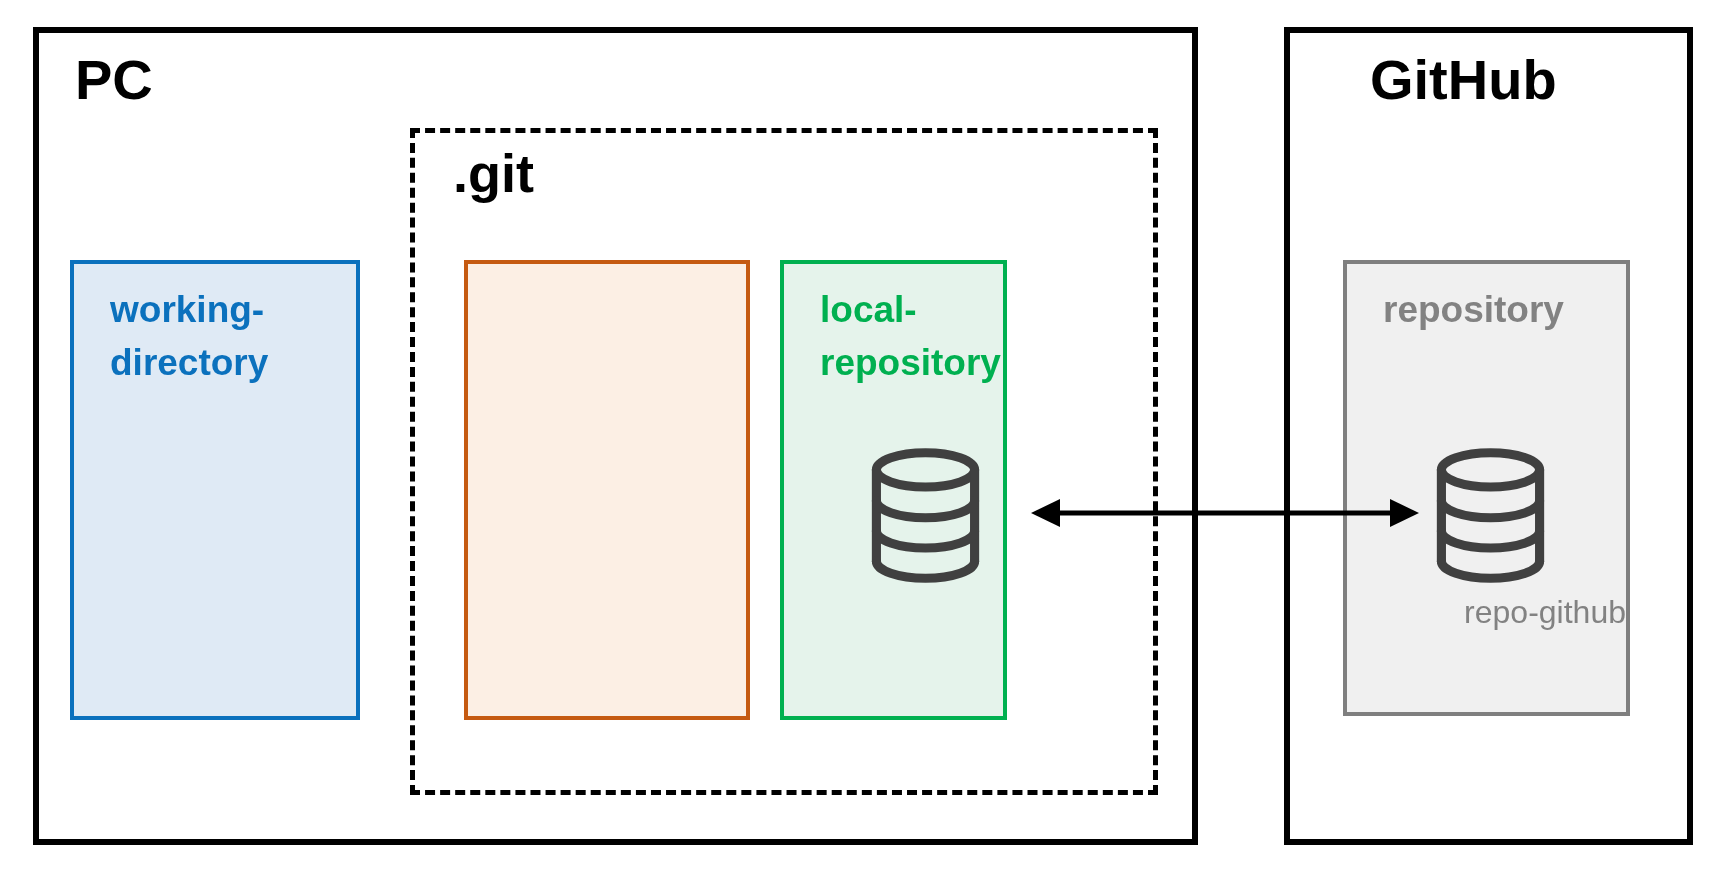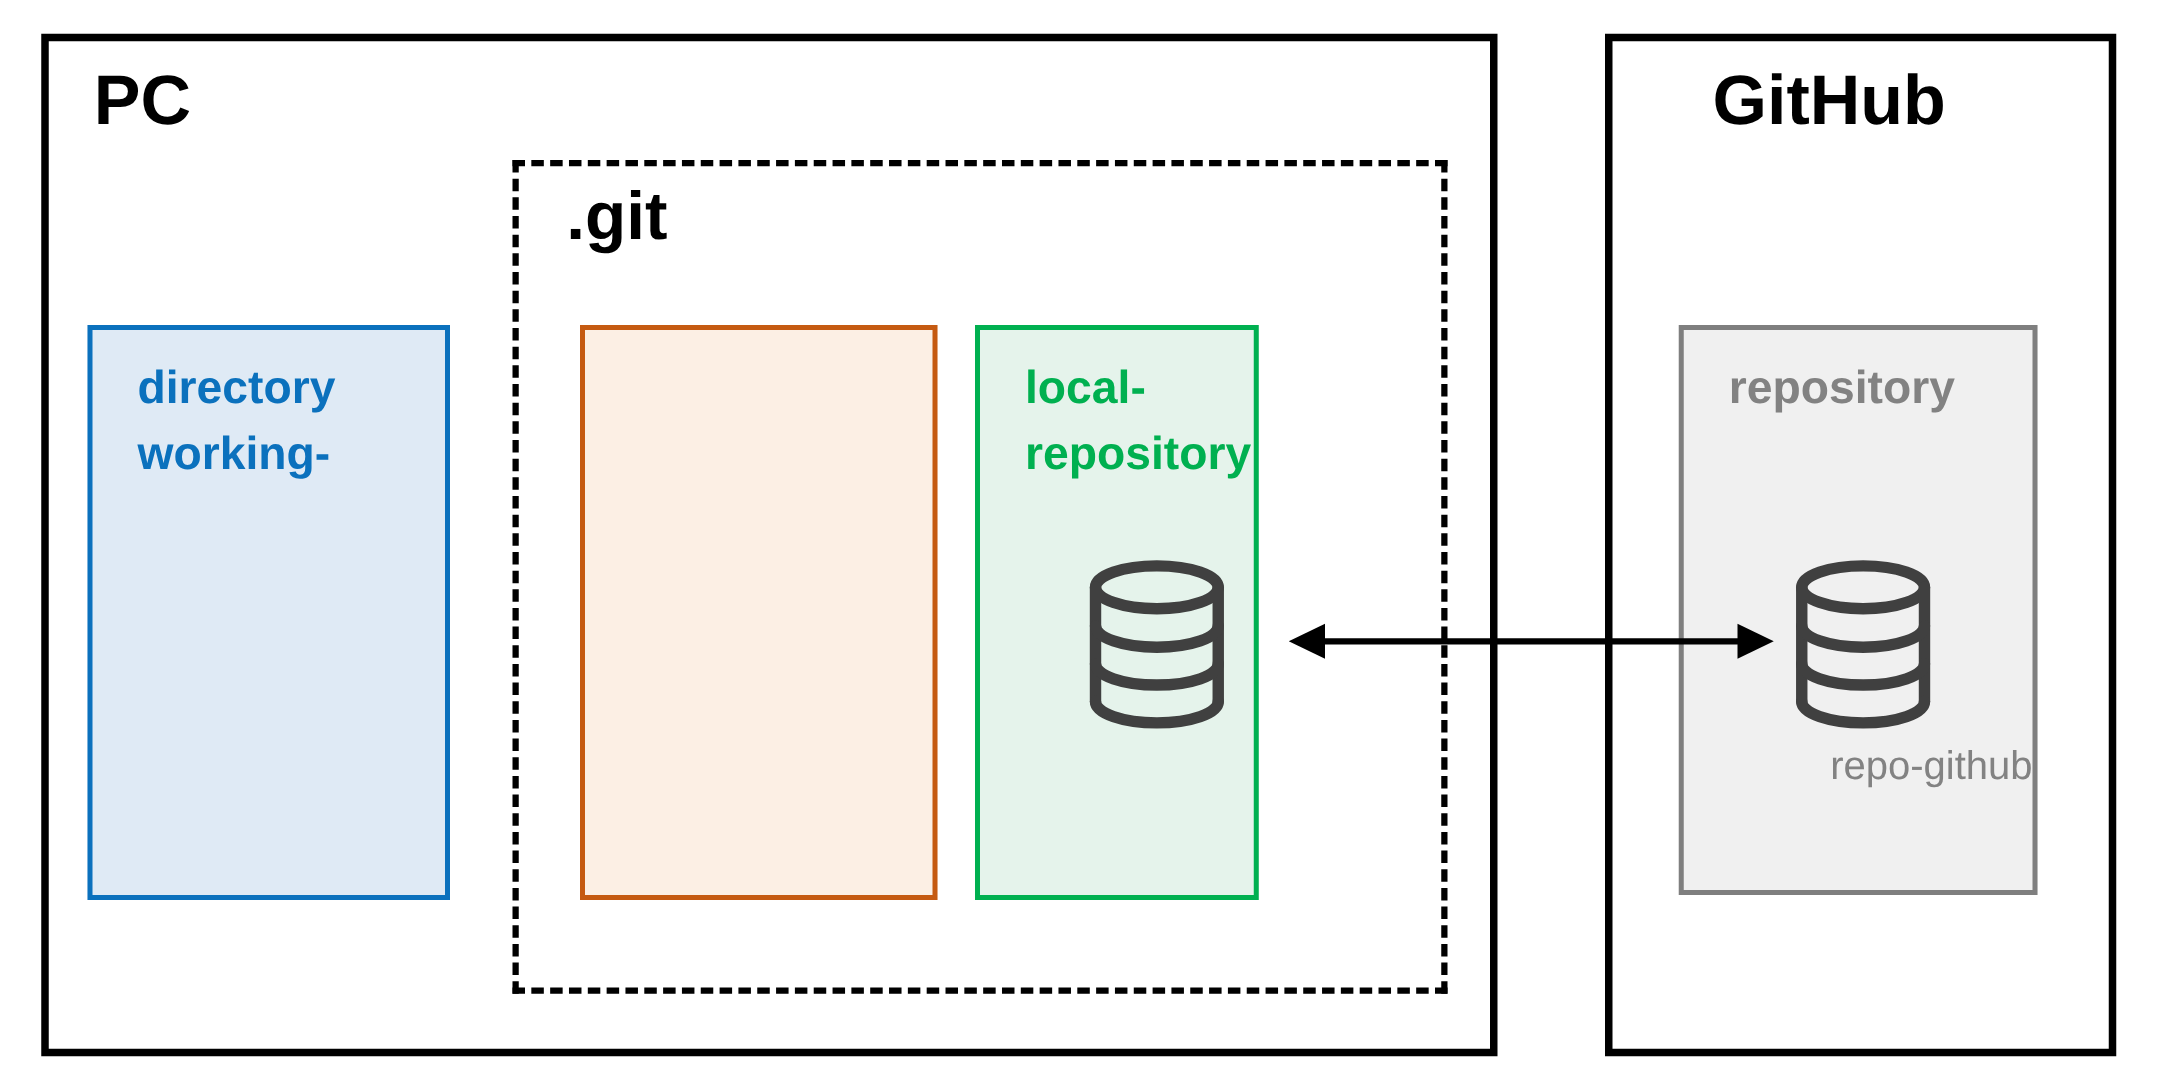--- a/index.html
+++ b/index.html
@@ -54,22 +54,22 @@
   <div class="frame pc-box"></div>
   <div class="frame-label pc-label">PC</div>
 
   <div class="frame github-box"></div>
   <div class="frame-label github-label">GitHub</div>
 
   <div class="git-dashed"></div>
   <div class="git-label">.git</div>
 
   <div class="node working">
+    <span class="lbl">working-</span>
     <span class="lbl">directory</span>
-    <span class="lbl">working-</span>
   </div>
 
   <div class="node staging">
   </div>
 
   <div class="node local">
     <span class="lbl">local-</span>
     <span class="lbl">repository</span>
     <svg class="db-svg" viewBox="0 0 100 120">
       <ellipse cx="50" cy="20" rx="43" ry="15"></ellipse>

